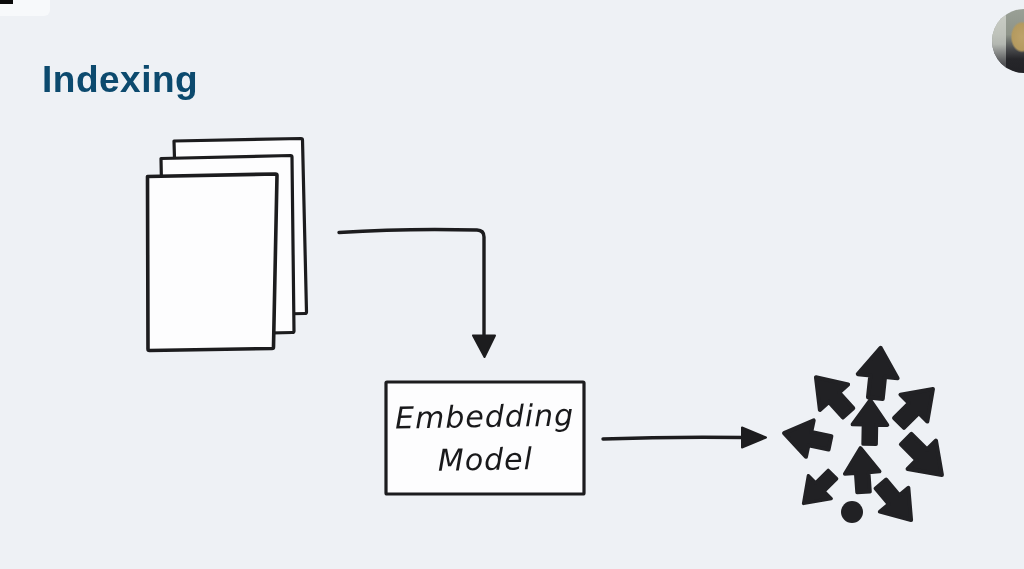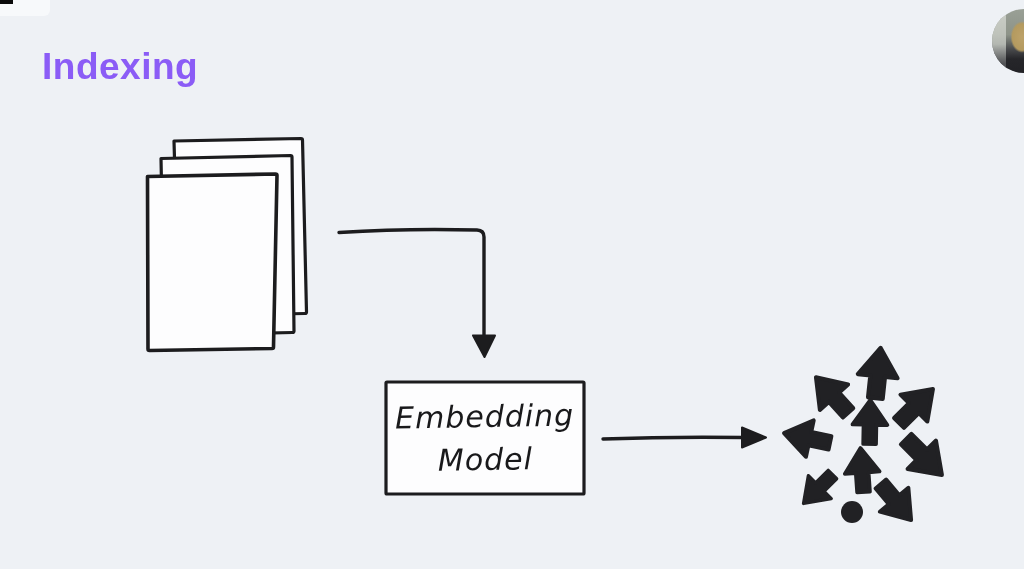--- a/index.html
+++ b/index.html
@@ -9,25 +9,25 @@
     overflow: hidden;
   }
   #slide {
     position: relative;
     width: 1024px; height: 569px;
     background: #eef1f5;
     overflow: hidden;
   }
   #title {
     position: absolute;
-    left: 42px; top: 46px;
+    left: 42px; top: 59px;
     font-size: 37px;
     font-weight: 700;
     letter-spacing: 0.5px;
-    color: #8b5cf6;
+    color: #0c4a6e;
     user-select: none;
   }
   #diagram-svg {
     position: absolute;
     left: 0; top: 0;
   }
   #embedding-label {
     position: absolute;
     left: 386px; top: 382px;
     width: 198px; height: 112px;

